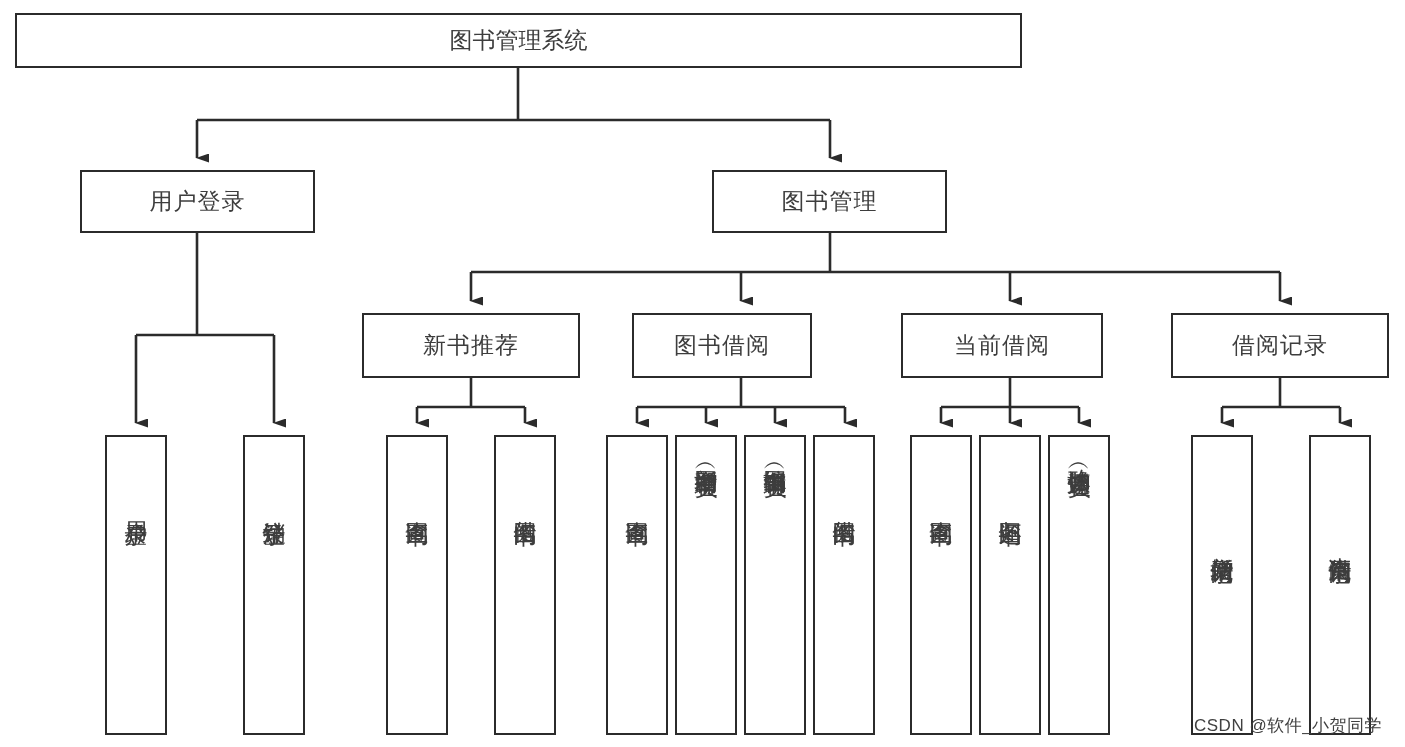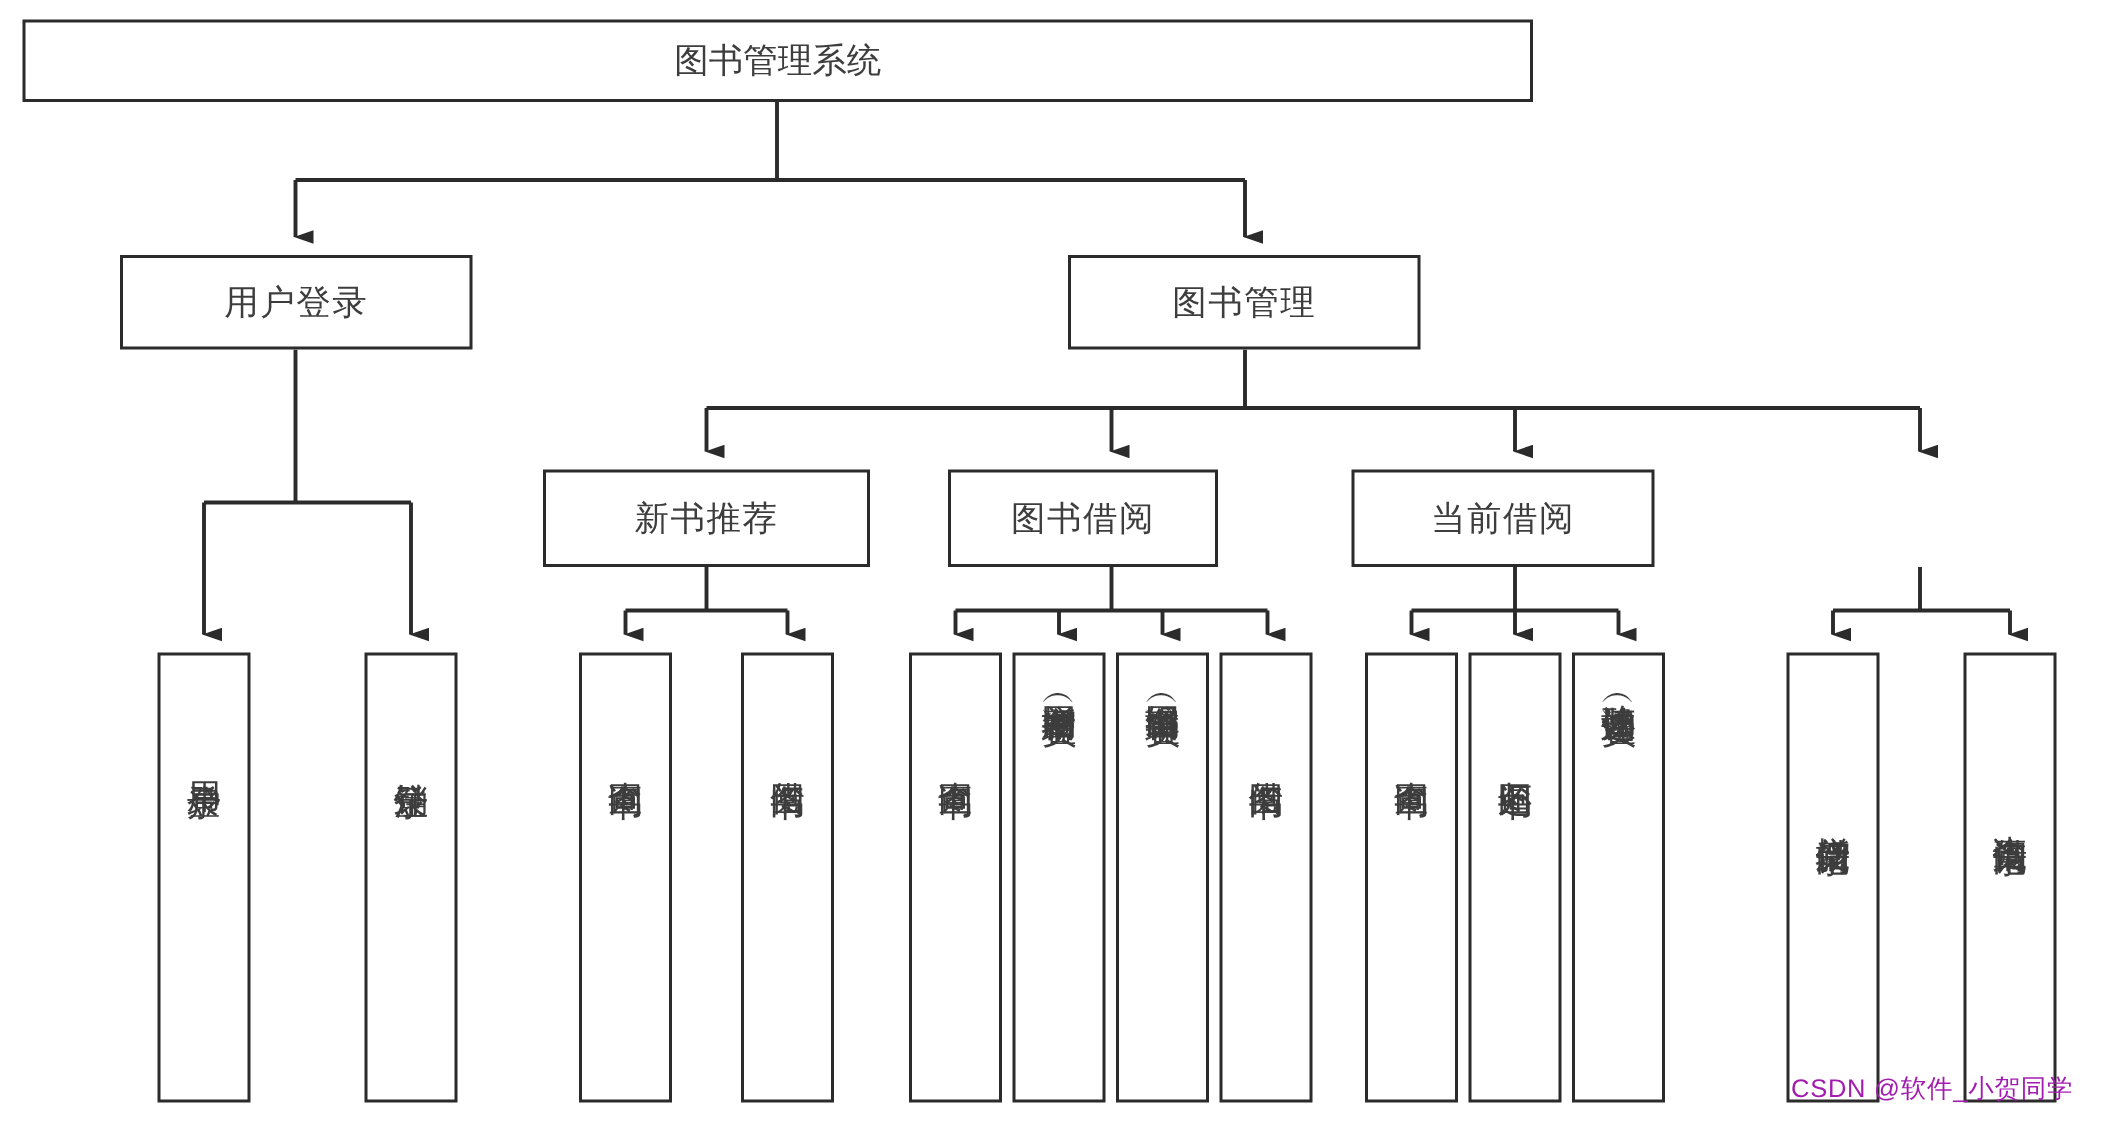--- a/index.html
+++ b/index.html
@@ -34,21 +34,21 @@
     text-orientation:upright;
     font-size:23px;
     line-height:1.18;
     letter-spacing:1px;
     white-space:nowrap;
   }
   .leaf.mid .vt{padding-top:52px;}
   .leaf.midlow .vt{padding-top:88px;}
   .watermark{
     position:absolute;
-    color:#a21caf;
+    color:#404040;
     font-size:17px;
     white-space:nowrap;
     letter-spacing:0.5px;
   }
   svg.edges{position:absolute;left:0;top:0;width:1405px;height:747px;pointer-events:none;}
 </style>
 </head>
 <body>
 
 <div id="diagram">
@@ -116,20 +116,23 @@
 
   <div class="node h" style="left:362px;top:313px;width:218px;height:65px;">
     <span>新书推荐</span>
   </div>
   <div class="node h" style="left:632px;top:313px;width:180px;height:65px;">
     <span>图书借阅</span>
   </div>
   <div class="node h" style="left:901px;top:313px;width:202px;height:65px;">
     <span>当前借阅</span>
   </div>
+  <div class="node h" style="left:1171px;top:313px;width:218px;height:65px;">
+    <span>借阅记录</span>
+  </div>
 
   <div class="leaf mid" style="left:105px;top:435px;width:62px;height:300px;">
     <span class="vt">用户登录</span>
   </div>
   <div class="leaf mid" style="left:243px;top:435px;width:62px;height:300px;">
     <span class="vt">注销登录</span>
   </div>
 
   <div class="leaf mid" style="left:386px;top:435px;width:62px;height:300px;">
     <span class="vt">查询图书</span>

